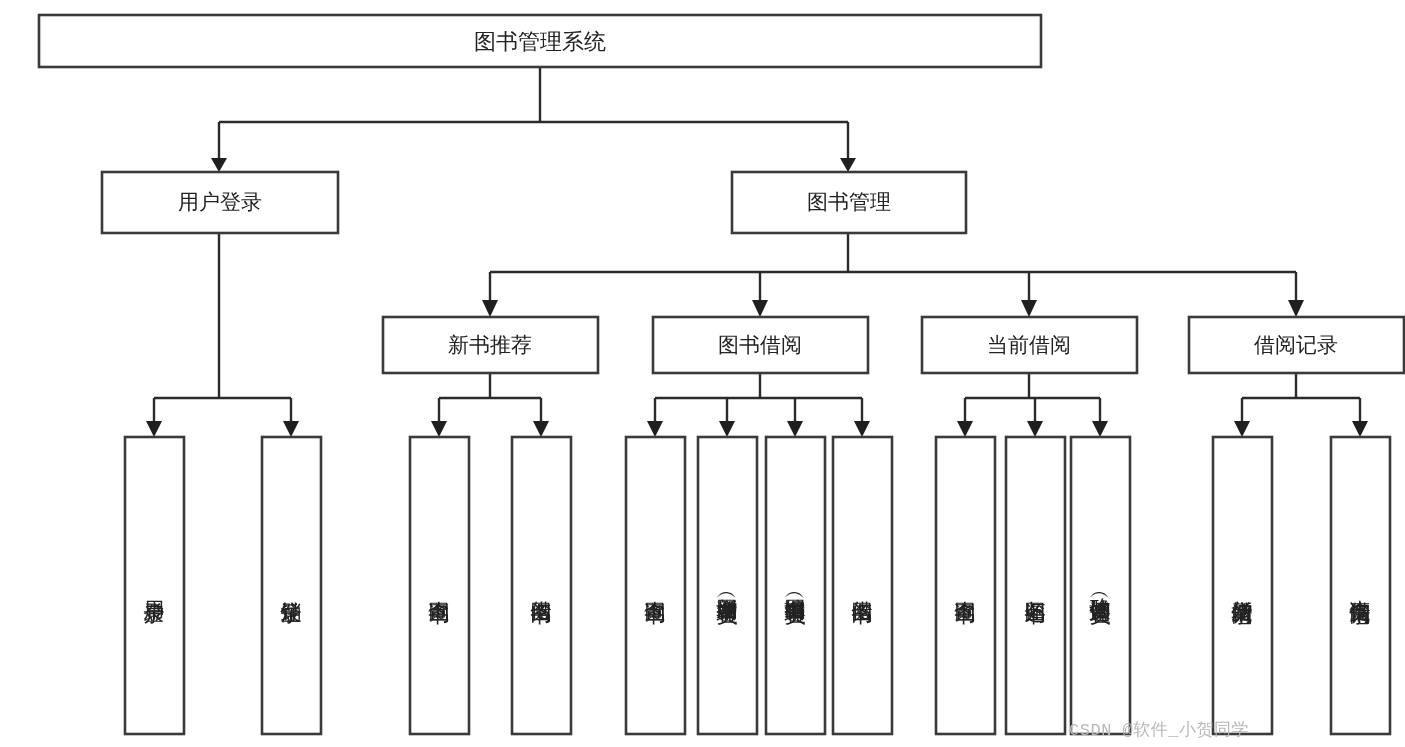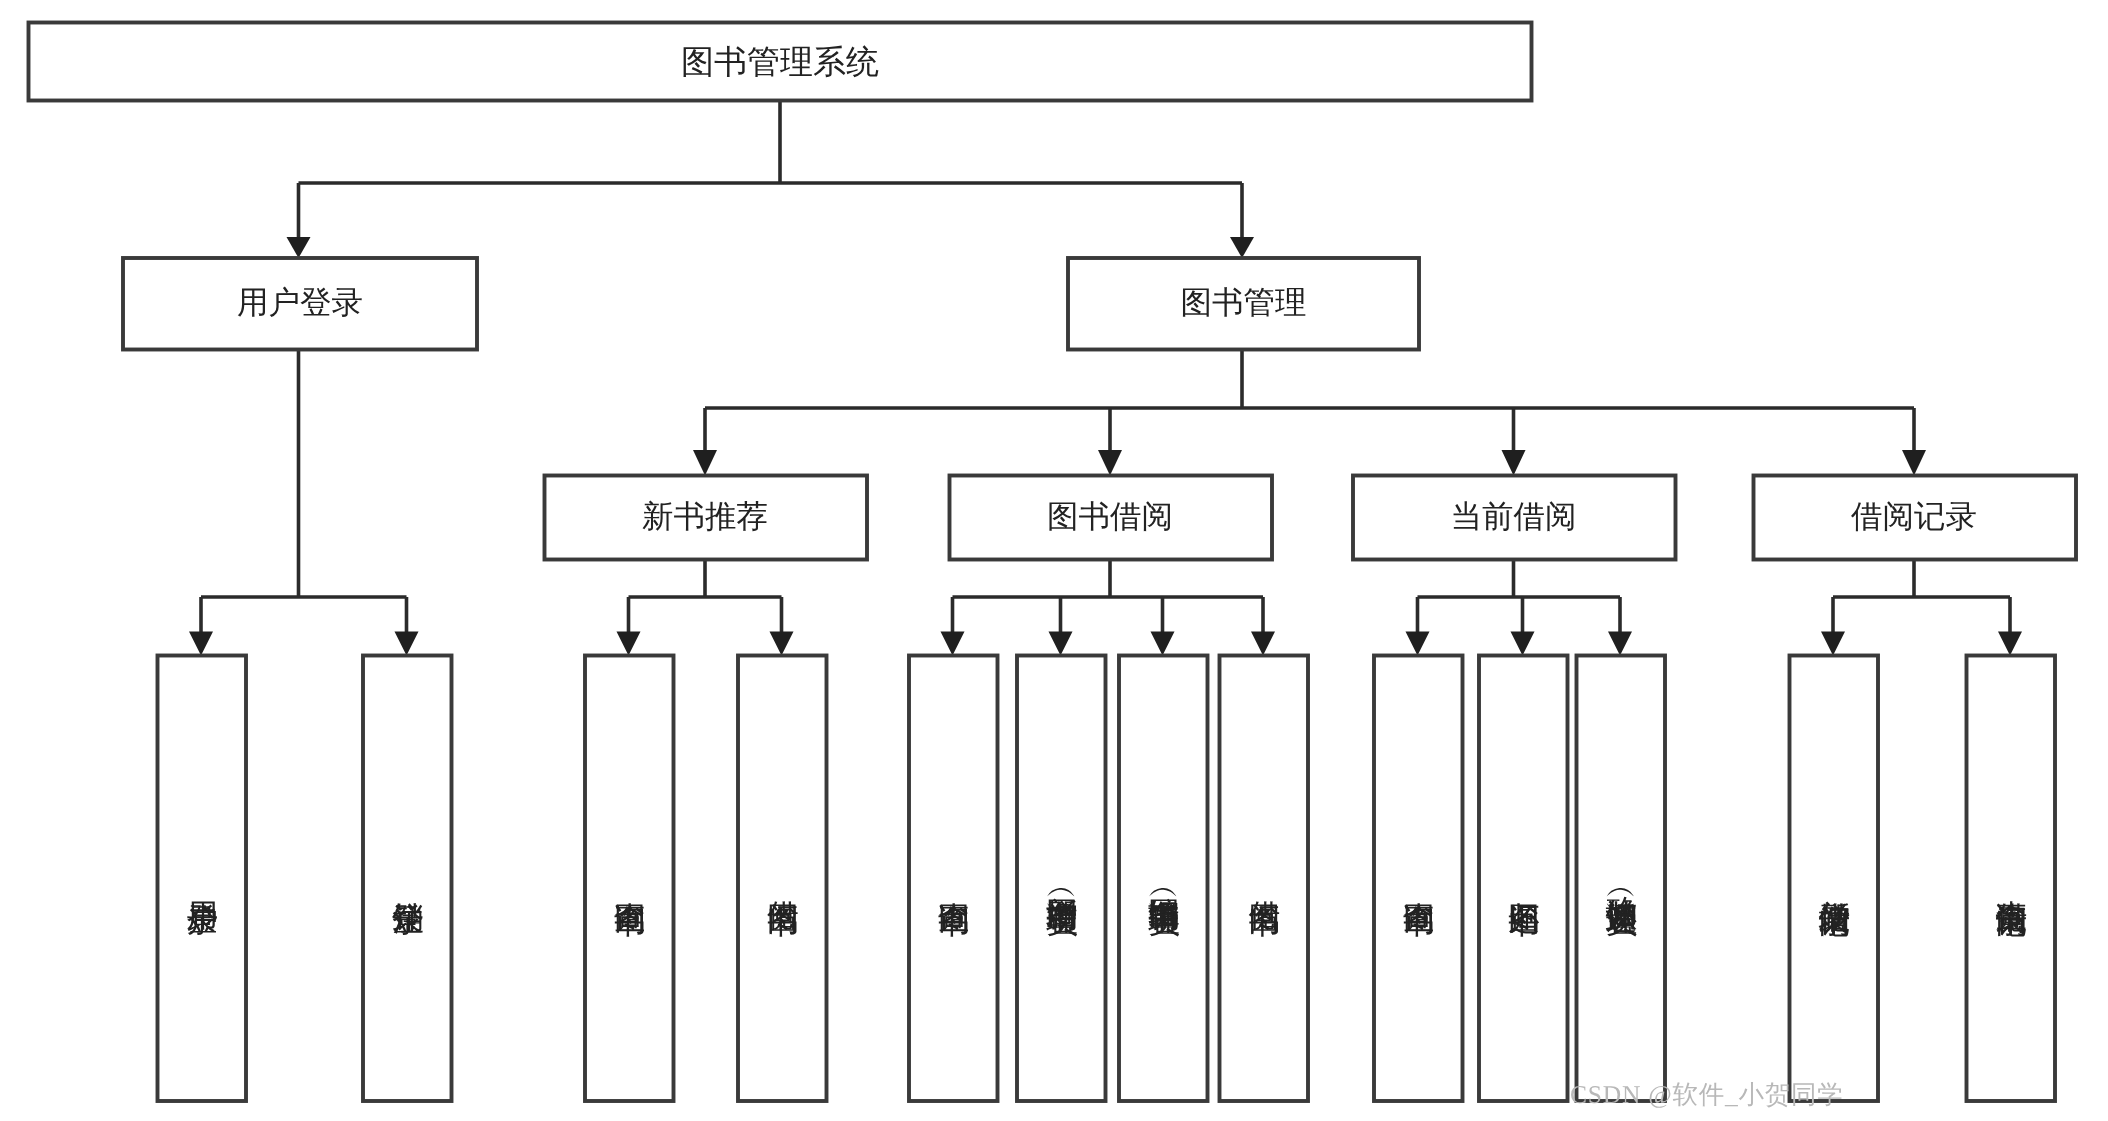--- a/index.html
+++ b/index.html
@@ -13,20 +13,21 @@
     font-family: "Liberation Sans", "DejaVu Sans", sans-serif;
     position: relative;
     overflow: hidden;
   }
   #diagram-root {
     position: absolute;
     left: 0;
     top: 0;
     width: 1237px;
     height: 747px;
+    padding-left: 20px;
   }
   svg#flowchart {
     display: block;
     width: 1405px;
     height: 747px;
   }
   .node-box {
     fill: #ffffff;
     stroke: #3a3a3a;
     stroke-width: 2.6;
@@ -70,21 +71,21 @@
     white-space: nowrap;
     user-select: none;
   }
   .leaf-label-fo {
     overflow: visible;
   }
   .watermark {
     position: absolute;
     right: 8px;
     bottom: 6px;
-    font-family: Liberation Serif, serif;
+    font-family: Liberation Mono, monospace;
     font-size: 17px;
     color: #b8b8b8;
     letter-spacing: 0.5px;
     white-space: nowrap;
     pointer-events: none;
   }
 </style>
 </head>
 <body>
 

